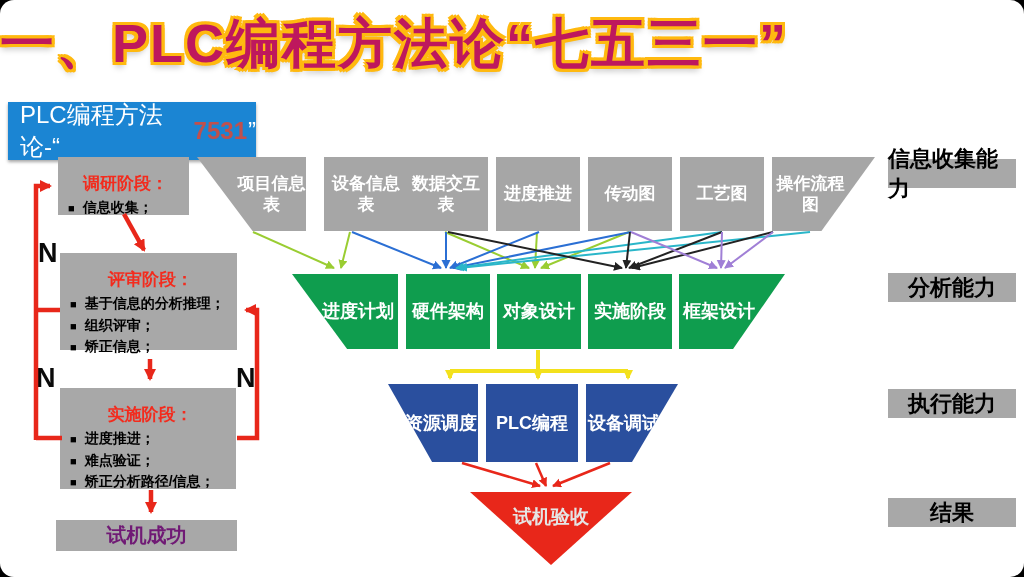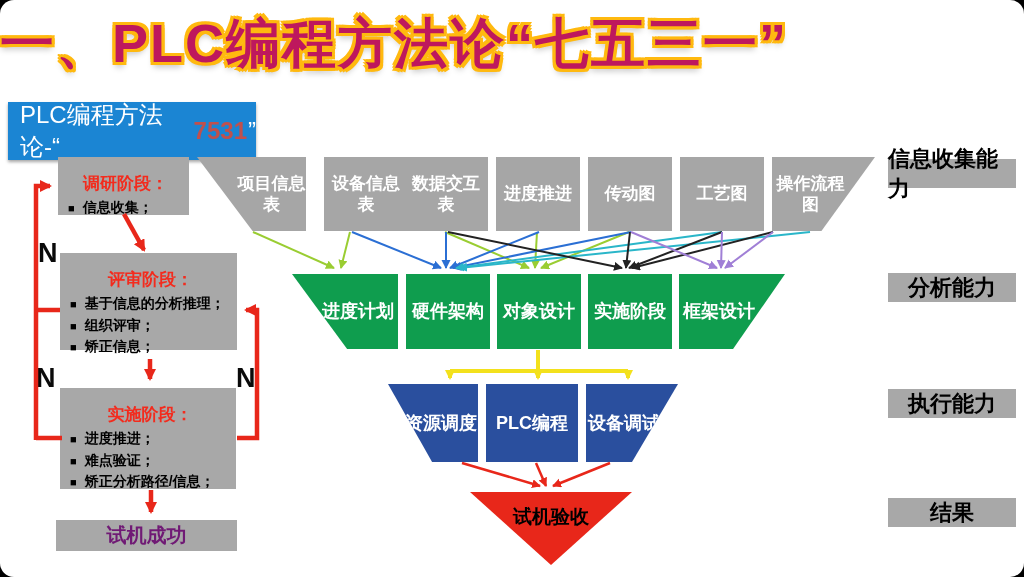--- a/index.html
+++ b/index.html
@@ -57,21 +57,21 @@
   #d3{left:497px;width:84px;}
   #d4{left:588px;width:84px;}
   #d5{left:679px;width:106px;clip-path:polygon(0 0,100% 0,51% 100%,0 100%);padding-right:26px;}
 
   #e1{left:388px;width:90px;clip-path:polygon(0 0,100% 0,100% 100%,49% 100%);padding-left:16px;}
   #e2{left:486px;width:92px;}
   #e3{left:586px;width:92px;clip-path:polygon(0 0,100% 0,50% 100%,0 100%);padding-right:16px;}
 
   .tri{
     position:absolute;left:470px;top:492px;width:162px;height:73px;background:#e8271a;
-    clip-path:polygon(0 0,100% 0,50% 100%);color:#000000;font-weight:bold;font-size:19px;
+    clip-path:polygon(0 0,100% 0,50% 100%);color:#e5e5e5;font-weight:bold;font-size:19px;
     text-align:center;padding-top:12px;box-sizing:border-box;
   }
 
   .cap{
     position:absolute;left:888px;width:128px;height:29px;background:#a8a8a8;
     color:#000;font-weight:bold;font-size:22px;
     display:flex;align-items:center;justify-content:center;
   }
   #cap1{top:159px;} #cap2{top:273px;} #cap3{top:389px;} #cap4{top:498px;}
 

